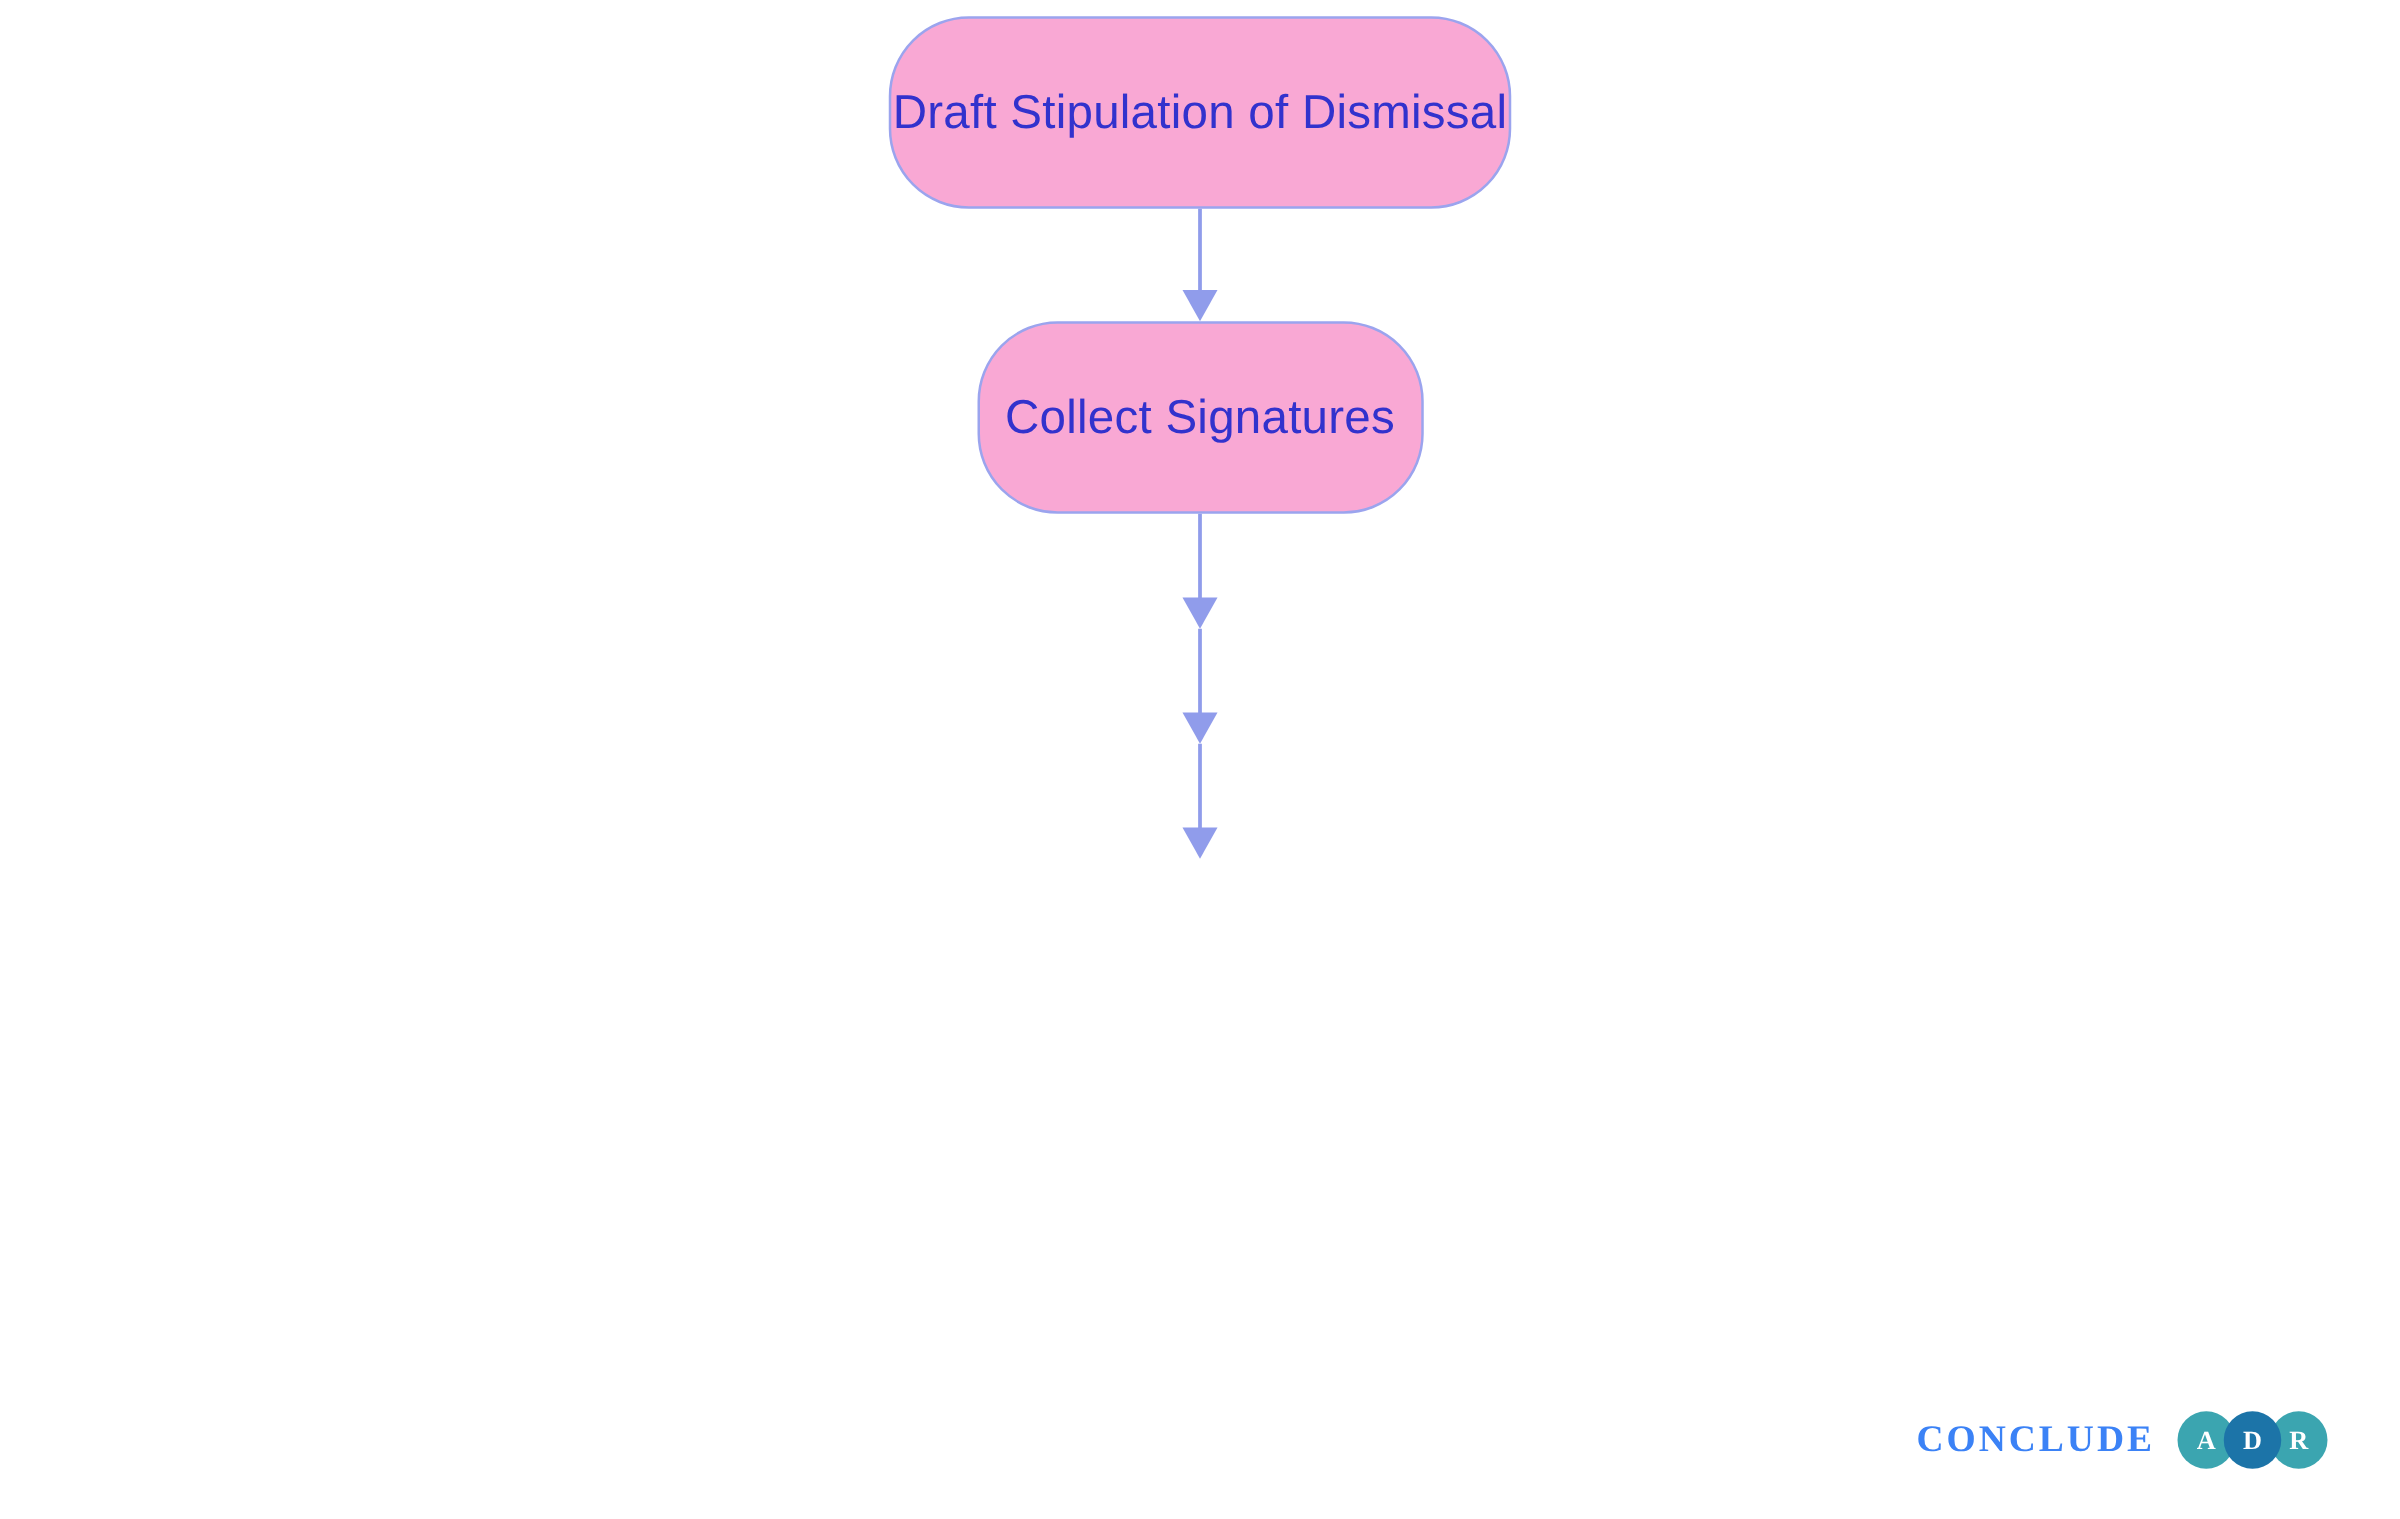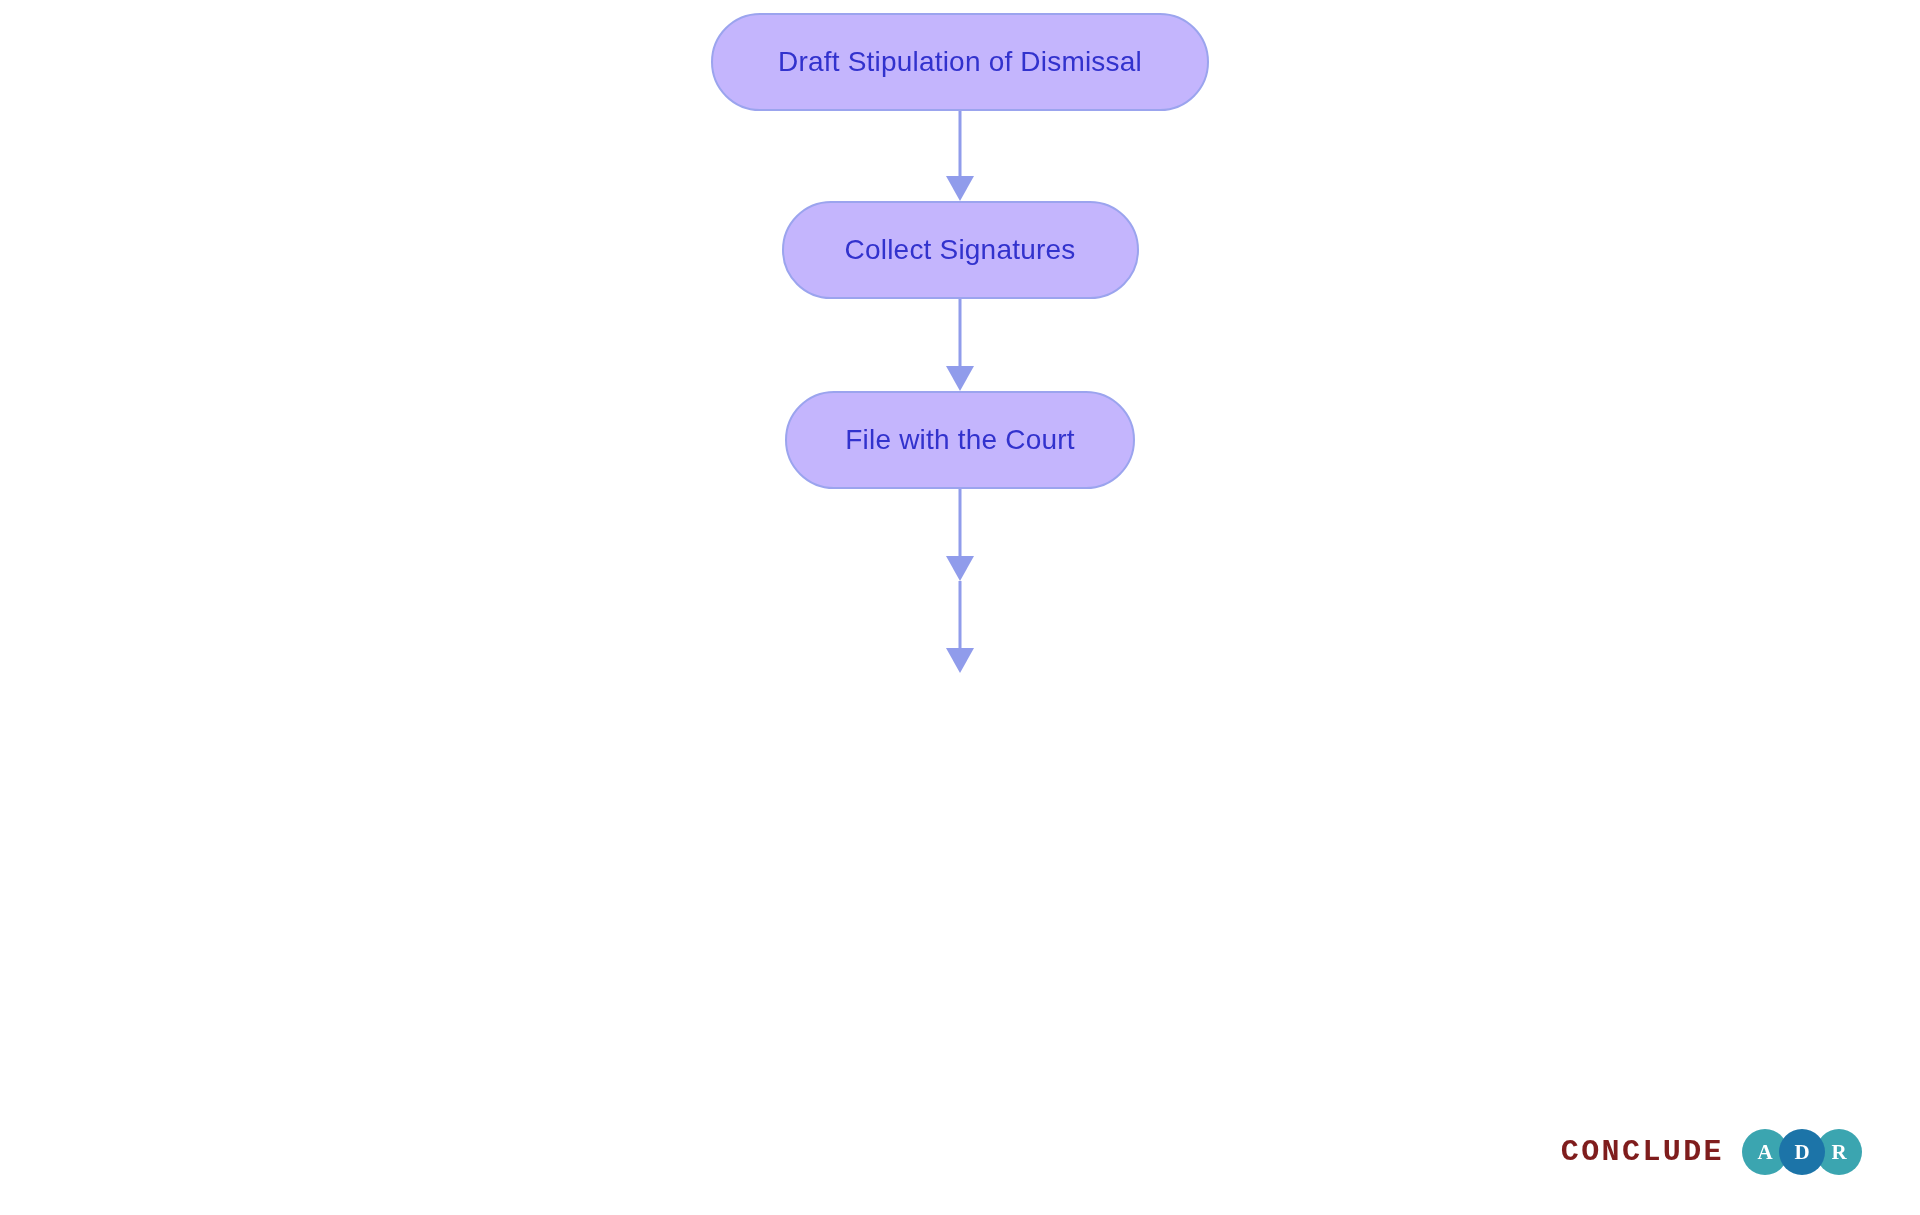--- a/index.html
+++ b/index.html
@@ -31,30 +31,30 @@
     top: 13px;
     width: 1920px;
     display: flex;
     flex-direction: column;
     align-items: center;
   }
 
   
   .node {
     box-sizing: border-box;
-    height: 98px;
+    height: 154px;
     border: 2px solid #9ba4ee;
     border-radius: 64px;
-    background: #c4b5fd;
+    background: #f9a8d4;
     color: #3232cd;
     display: flex;
     align-items: center;
     justify-content: center;
     font-family: "Liberation Sans", sans-serif;
-    font-size: 28px;
+    font-size: 38px;
     font-weight: 400;
     letter-spacing: 0.2px;
     white-space: nowrap;
     padding: 0 46px;
   }
 
   .node-0 { width: 498px; }
   .node-1 { width: 357px; }
   .node-2 { width: 350px; }
   .node-3 { width: 390px; }
@@ -96,25 +96,25 @@
   
   #brand-logo {
     position: absolute;
     right: 58px;
     bottom: 40px;
     display: flex;
     align-items: center;
     gap: 18px;
   }
   .wordmark {
-    font-family: Liberation Mono, monospace;
+    font-family: Liberation Serif, serif;
     font-size: 30px;
     font-weight: 700;
     letter-spacing: 2.4px;
-    color: #7f1d1d;
+    color: #3b82f6;
     line-height: 1;
   }
   .dots {
     display: flex;
     align-items: center;
   }
   .dot {
     width: 46px;
     height: 46px;
     border-radius: 50%;
@@ -148,23 +148,20 @@
 
     <div class="node node-1">
       <span>Collect Signatures</span>
     </div>
 
     <div class="connector conn-1">
       <span class="line"></span>
       <span class="arrowhead"></span>
     </div>
 
-    <div class="node node-2">
-      <span>File with the Court</span>
-    </div>
 
     <div class="connector conn-2">
       <span class="line"></span>
       <span class="arrowhead"></span>
     </div>
 
 
     <div class="connector conn-3">
       <span class="line"></span>
       <span class="arrowhead"></span>

